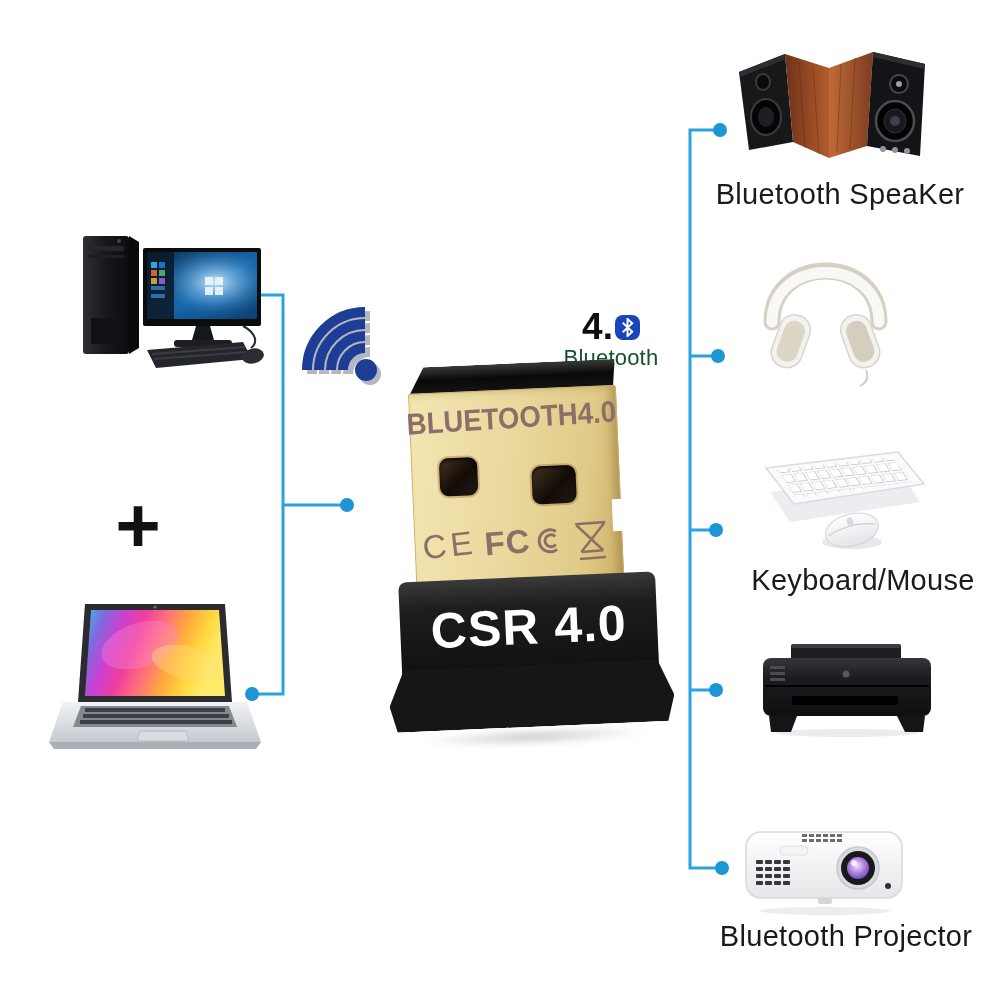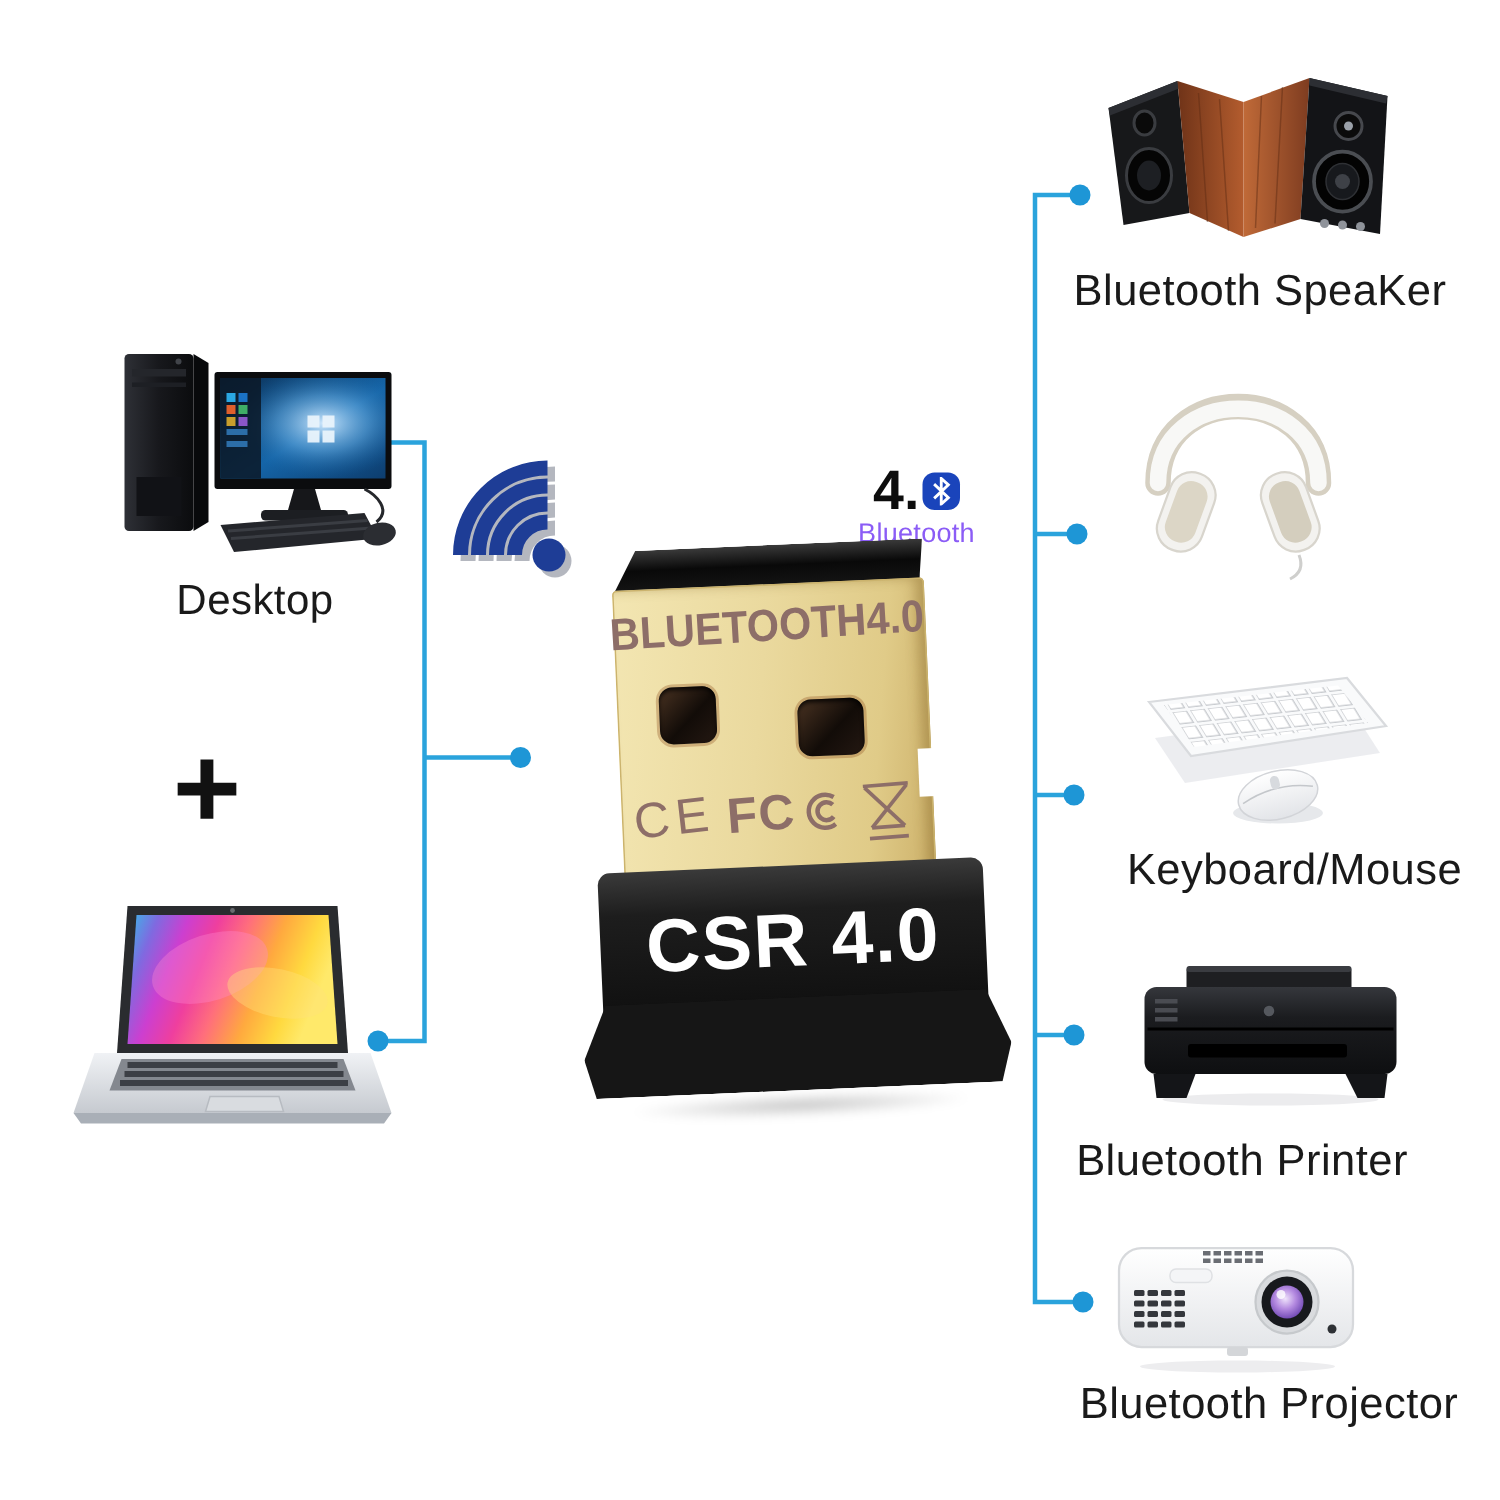--- a/index.html
+++ b/index.html
@@ -34,21 +34,21 @@
   .base-flare{left:0;top:310px;width:285px;height:62px;background:#161616;
               clip-path:polygon(5.5% 0,94.5% 0,100% 58%,97.5% 100%,2.5% 100%,0 58%);}
   .base-print{color:#ffffff;font-size:50px;font-weight:bold;letter-spacing:1px;margin-top:4px;}
   .reflection{left:28px;top:374px;width:230px;height:16px;border-radius:50%;
               background:radial-gradient(ellipse at center,rgba(0,0,0,.22),rgba(0,0,0,0) 70%);filter:blur(3px);}
   
   .badge{left:556px;top:306px;width:110px;text-align:center;}
   .badge-row{display:flex;align-items:center;justify-content:center;gap:2px;}
   .badge-num{font-size:37px;font-weight:bold;color:#0d0d0d;letter-spacing:0;}
   .bt-logo{width:25px;height:25px;border-radius:8px;background:#1a44bb;display:flex;align-items:center;justify-content:center;}
-  .badge-word{font-size:18px;font-weight:500;color:#8b5cf6;margin-top:-3px;letter-spacing:.2px;}
+  .badge-word{font-size:22px;font-weight:500;color:#14532d;margin-top:-3px;letter-spacing:.2px;}
   .plus{left:105px;top:492px;width:66px;height:66px;display:flex;align-items:center;justify-content:center;
         font-size:78px;font-weight:900;color:#111;}
 </style>
 </head>
 <body>
 
 <div class="canvas">
 
   <svg class="abs" style="left:0;top:0;" width="1000" height="1000" viewBox="0 0 1000 1000">
 
@@ -114,21 +114,20 @@
         <rect x="160" y="65" width="8" height="8"></rect>
     </g>
     <polygon points="141,104 155,104 159,118 137,118" fill="#16171a"></polygon>
     <rect x="119" y="118" width="58" height="7" rx="3" fill="#1c1e22"></rect>
     <polygon points="92,128 188,120 197,137 101,146" fill="#24262b"></polygon>
     <line x1="97" y1="132" x2="190" y2="125" stroke="#3a3d43" stroke-width="2"></line>
     <line x1="99" y1="137" x2="193" y2="130" stroke="#3a3d43" stroke-width="2"></line>
     <path d="M196 126 C 206 118, 196 108, 188 104" fill="none" stroke="#26282c" stroke-width="2"></path>
     <ellipse cx="198" cy="134" rx="11" ry="7.5" fill="#2b2d32" transform="rotate(-12 198 134)"></ellipse>
   </svg>
-  <div class="abs label small-label" style="left:70px;top:384px;width:200px;">Desktop</div>
 
   <div class="abs plus">+</div>
 
   <svg class="abs" style="left:45px;top:590px;" width="220" height="172" viewBox="0 0 220 172">
     <defs>
       <linearGradient id="lapG" x1="0" y1="0" x2="1" y2=".25">
         <stop offset="0" stop-color="#35bde8"></stop>
           <stop offset=".14" stop-color="#7f6ae0"></stop>
         <stop offset=".28" stop-color="#cc3fd0"></stop>
           <stop offset=".42" stop-color="#ef3f9e"></stop>
@@ -303,21 +302,20 @@
     <rect x="8" y="18" width="168" height="58" rx="8" fill="url(#prG)"></rect>
     <rect x="15" y="26" width="15" height="3" fill="#4a4c52"></rect>
     <rect x="15" y="32" width="15" height="3" fill="#4a4c52"></rect>
     <rect x="15" y="38" width="15" height="3" fill="#4a4c52"></rect>
     <circle cx="91" cy="34" r="3.5" fill="#55585e"></circle>
     <line x1="10" y1="46" x2="174" y2="46" stroke="#000" stroke-width="2"></line>
     <rect x="37" y="56" width="106" height="9" rx="2" fill="#000000"></rect>
     <polygon points="14,76 42,76 36,92 16,92" fill="#141518"></polygon>
     <polygon points="142,76 170,76 168,92 150,92" fill="#141518"></polygon>
   </svg>
-  <div class="abs label" style="left:678px;top:758px;width:300px;">Bluetooth Printer</div>
 
   <svg class="abs" style="left:740px;top:816px;" width="170" height="100" viewBox="0 0 170 100">
     <defs>
       <linearGradient id="pjG" x1="0" y1="0" x2="0" y2="1">
         <stop offset="0" stop-color="#ffffff"></stop>
           <stop offset="1" stop-color="#e4e6e9"></stop>
       </linearGradient>
       <radialGradient id="lensG" cx=".45" cy=".4" r=".7">
         <stop offset="0" stop-color="#efe3fb"></stop>
           <stop offset=".45" stop-color="#b48ae0"></stop>

